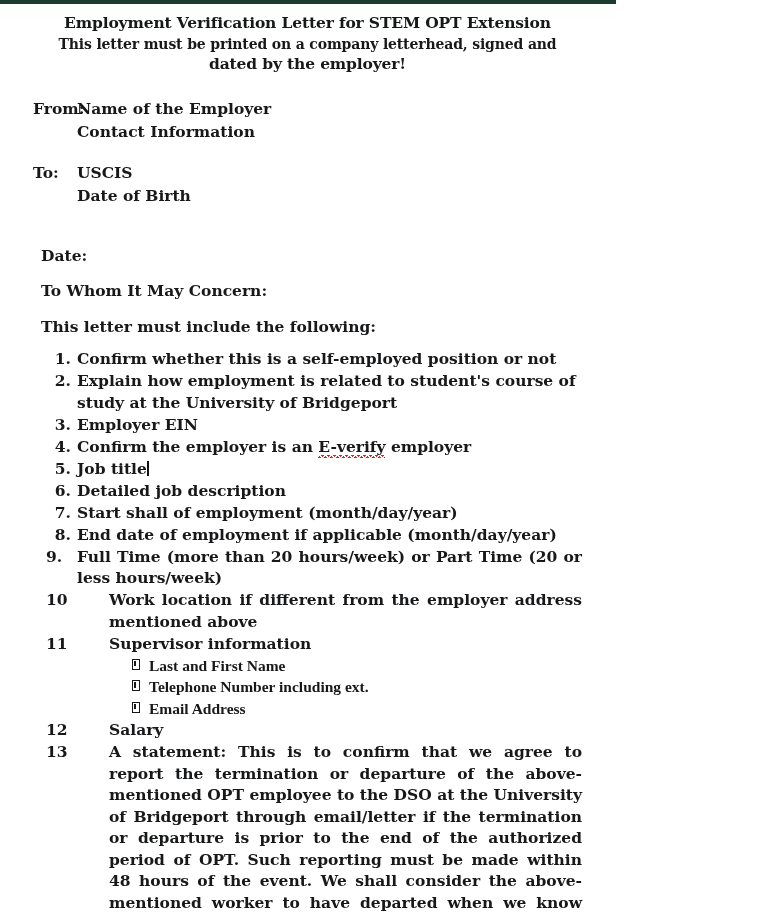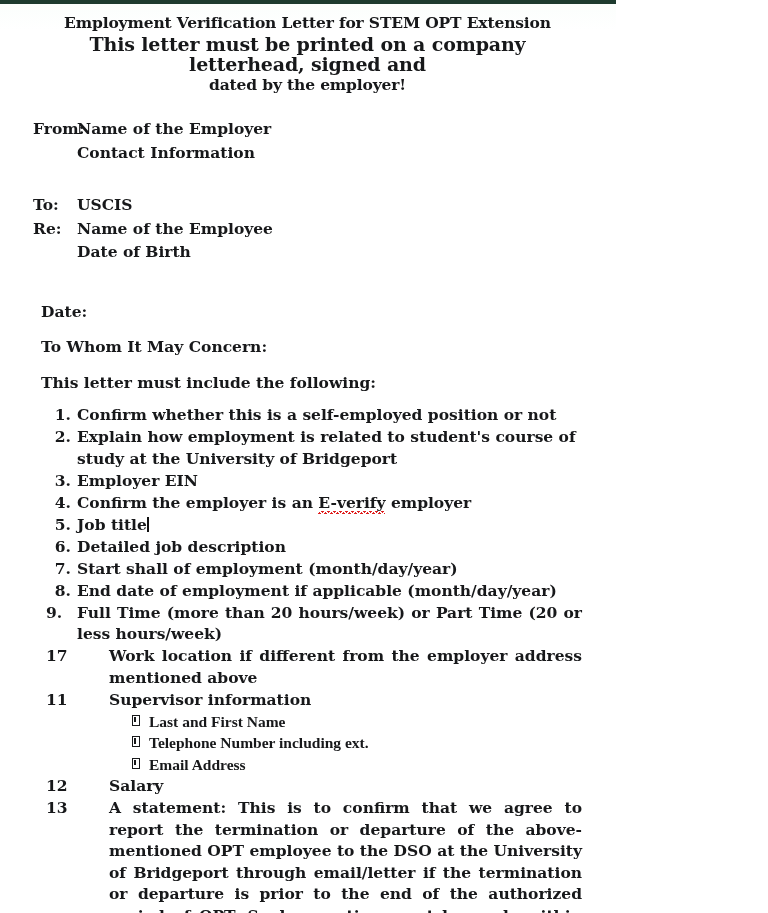--- a/index.html
+++ b/index.html
@@ -42,21 +42,21 @@
   
   .title-block {
     text-align: center;
     font-weight: bold;
     font-size: 15.5px;
     line-height: 20.5px;
     letter-spacing: -0.15px;
     margin: 0 0 2px 0;
   }
   .title-line1 { font-size: 15.5px; }
-  .title-line2 { font-size: 19px; }
+  .title-line2 { font-size: 14px; }
   .title-line3 { font-size: 15.5px; }
 
   
   .addr-block {
     margin-top: 22px;
     font-size: 15.5px;
     line-height: 23.5px;
   }
   .addr-row { white-space: pre; }
   .addr-label { display: inline-block; width: 44px; }
@@ -189,23 +189,22 @@
       <div class="title-line3">dated by the employer!</div>
     </div>
 
     <div class="addr-block">
       <div class="addr-row"><span class="addr-label">From:</span><span>Name of the Employer</span></div>
       <div class="addr-row"><span class="addr-indent"></span><span>Contact Information</span></div>
     </div>
 
     <div class="gap-sm"></div>
 
-    <div class="addr-block" style="margin-top:12px">
+    <div class="addr-block" style="margin-top:0">
       <div class="addr-row"><span class="addr-label">To:</span><span>USCIS</span></div>
-      <div class="addr-row"><span class="addr-label">Re:</span><span>Name of the Employee</span></div>
       <div class="addr-row"><span class="addr-indent"></span><span>Date of Birth</span></div>
     </div>
 
     <div class="gap-md"></div>
 
     <p class="plain-line">Date:</p>
     <p class="plain-line spaced">To Whom It May Concern:</p>
     <p class="plain-line spaced">This letter must include the following:</p>
 
     <ol class="numlist">
@@ -247,21 +246,21 @@
         <span class="num right-dot">8.</span>
         <span>End date of employment if applicable (month/day/year)</span>
       </li>
 
       <li class="justify">
         <span class="num right-dot">9.</span>
         <span>Full Time (more than 20 hours/week) or Part Time (20 or less hours/week)</span>
       </li>
 
       <li class="wide justify">
-        <span class="num">17</span>
+        <span class="num">10</span>
         <span>Work location if different from the employer address mentioned above</span>
       </li>
 
       <li class="wide">
         <span class="num">11</span>
         <span>Supervisor information</span>
       </li>
     </ol>
 
     <ul class="sublist">

